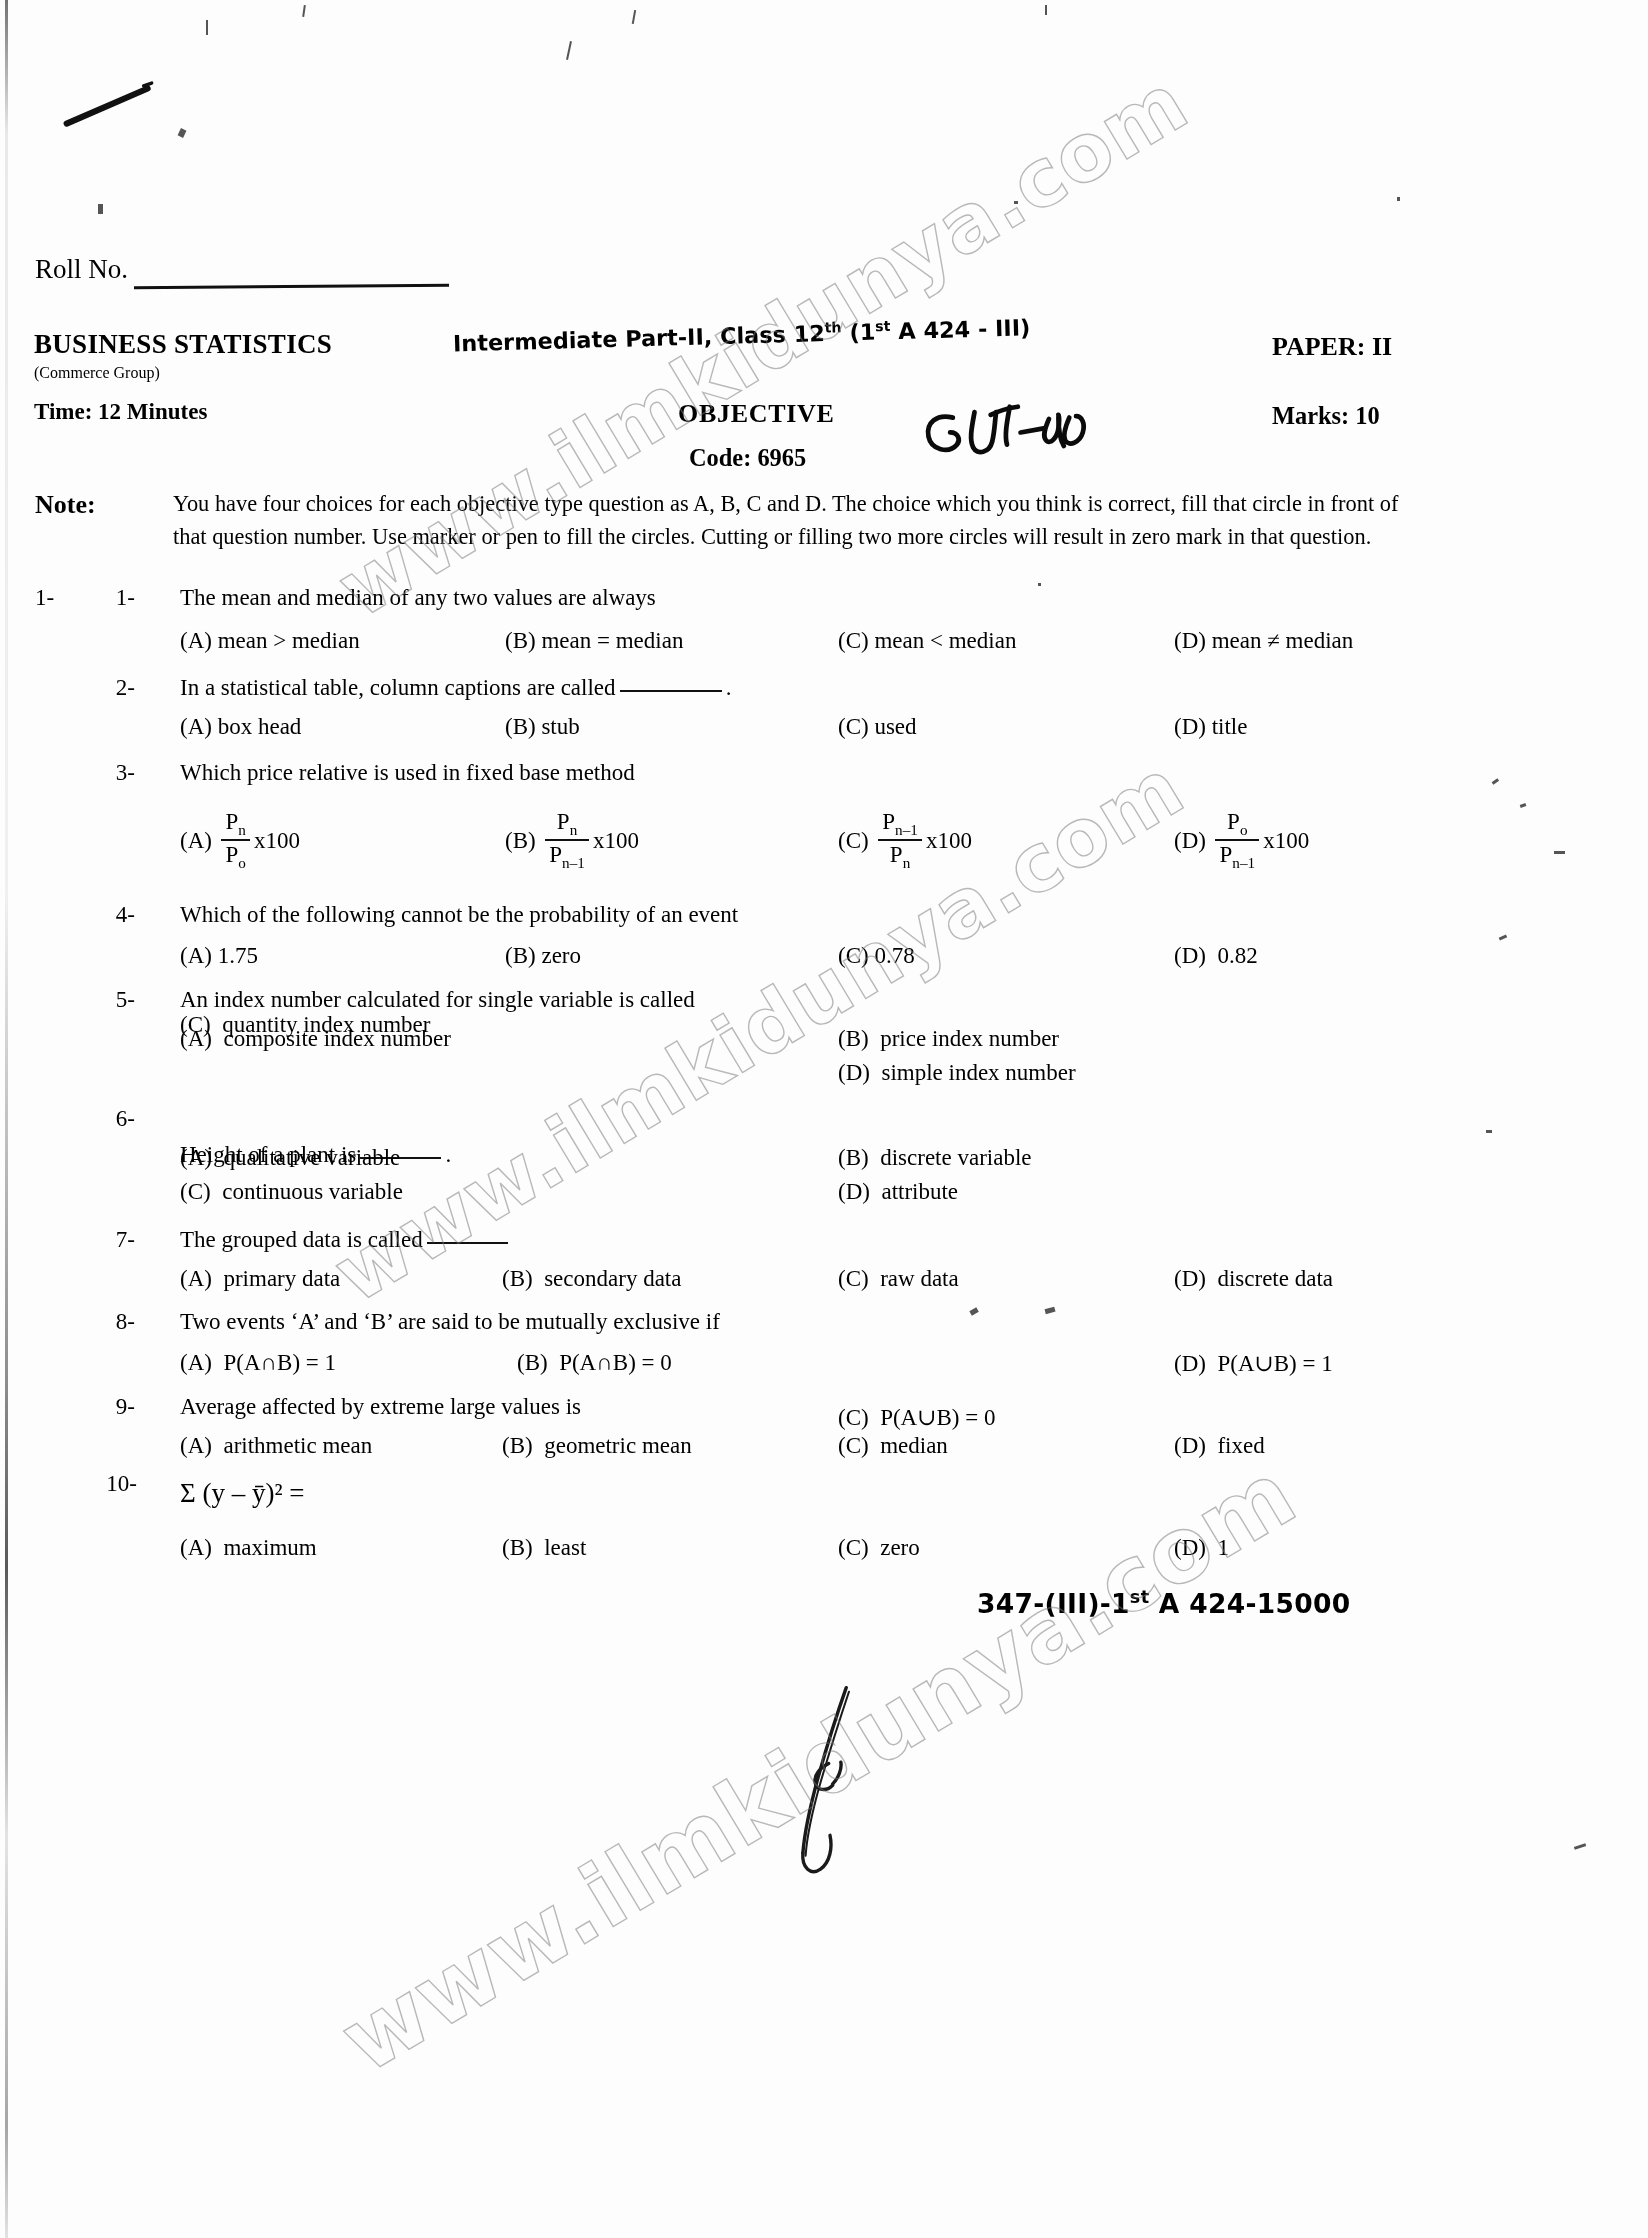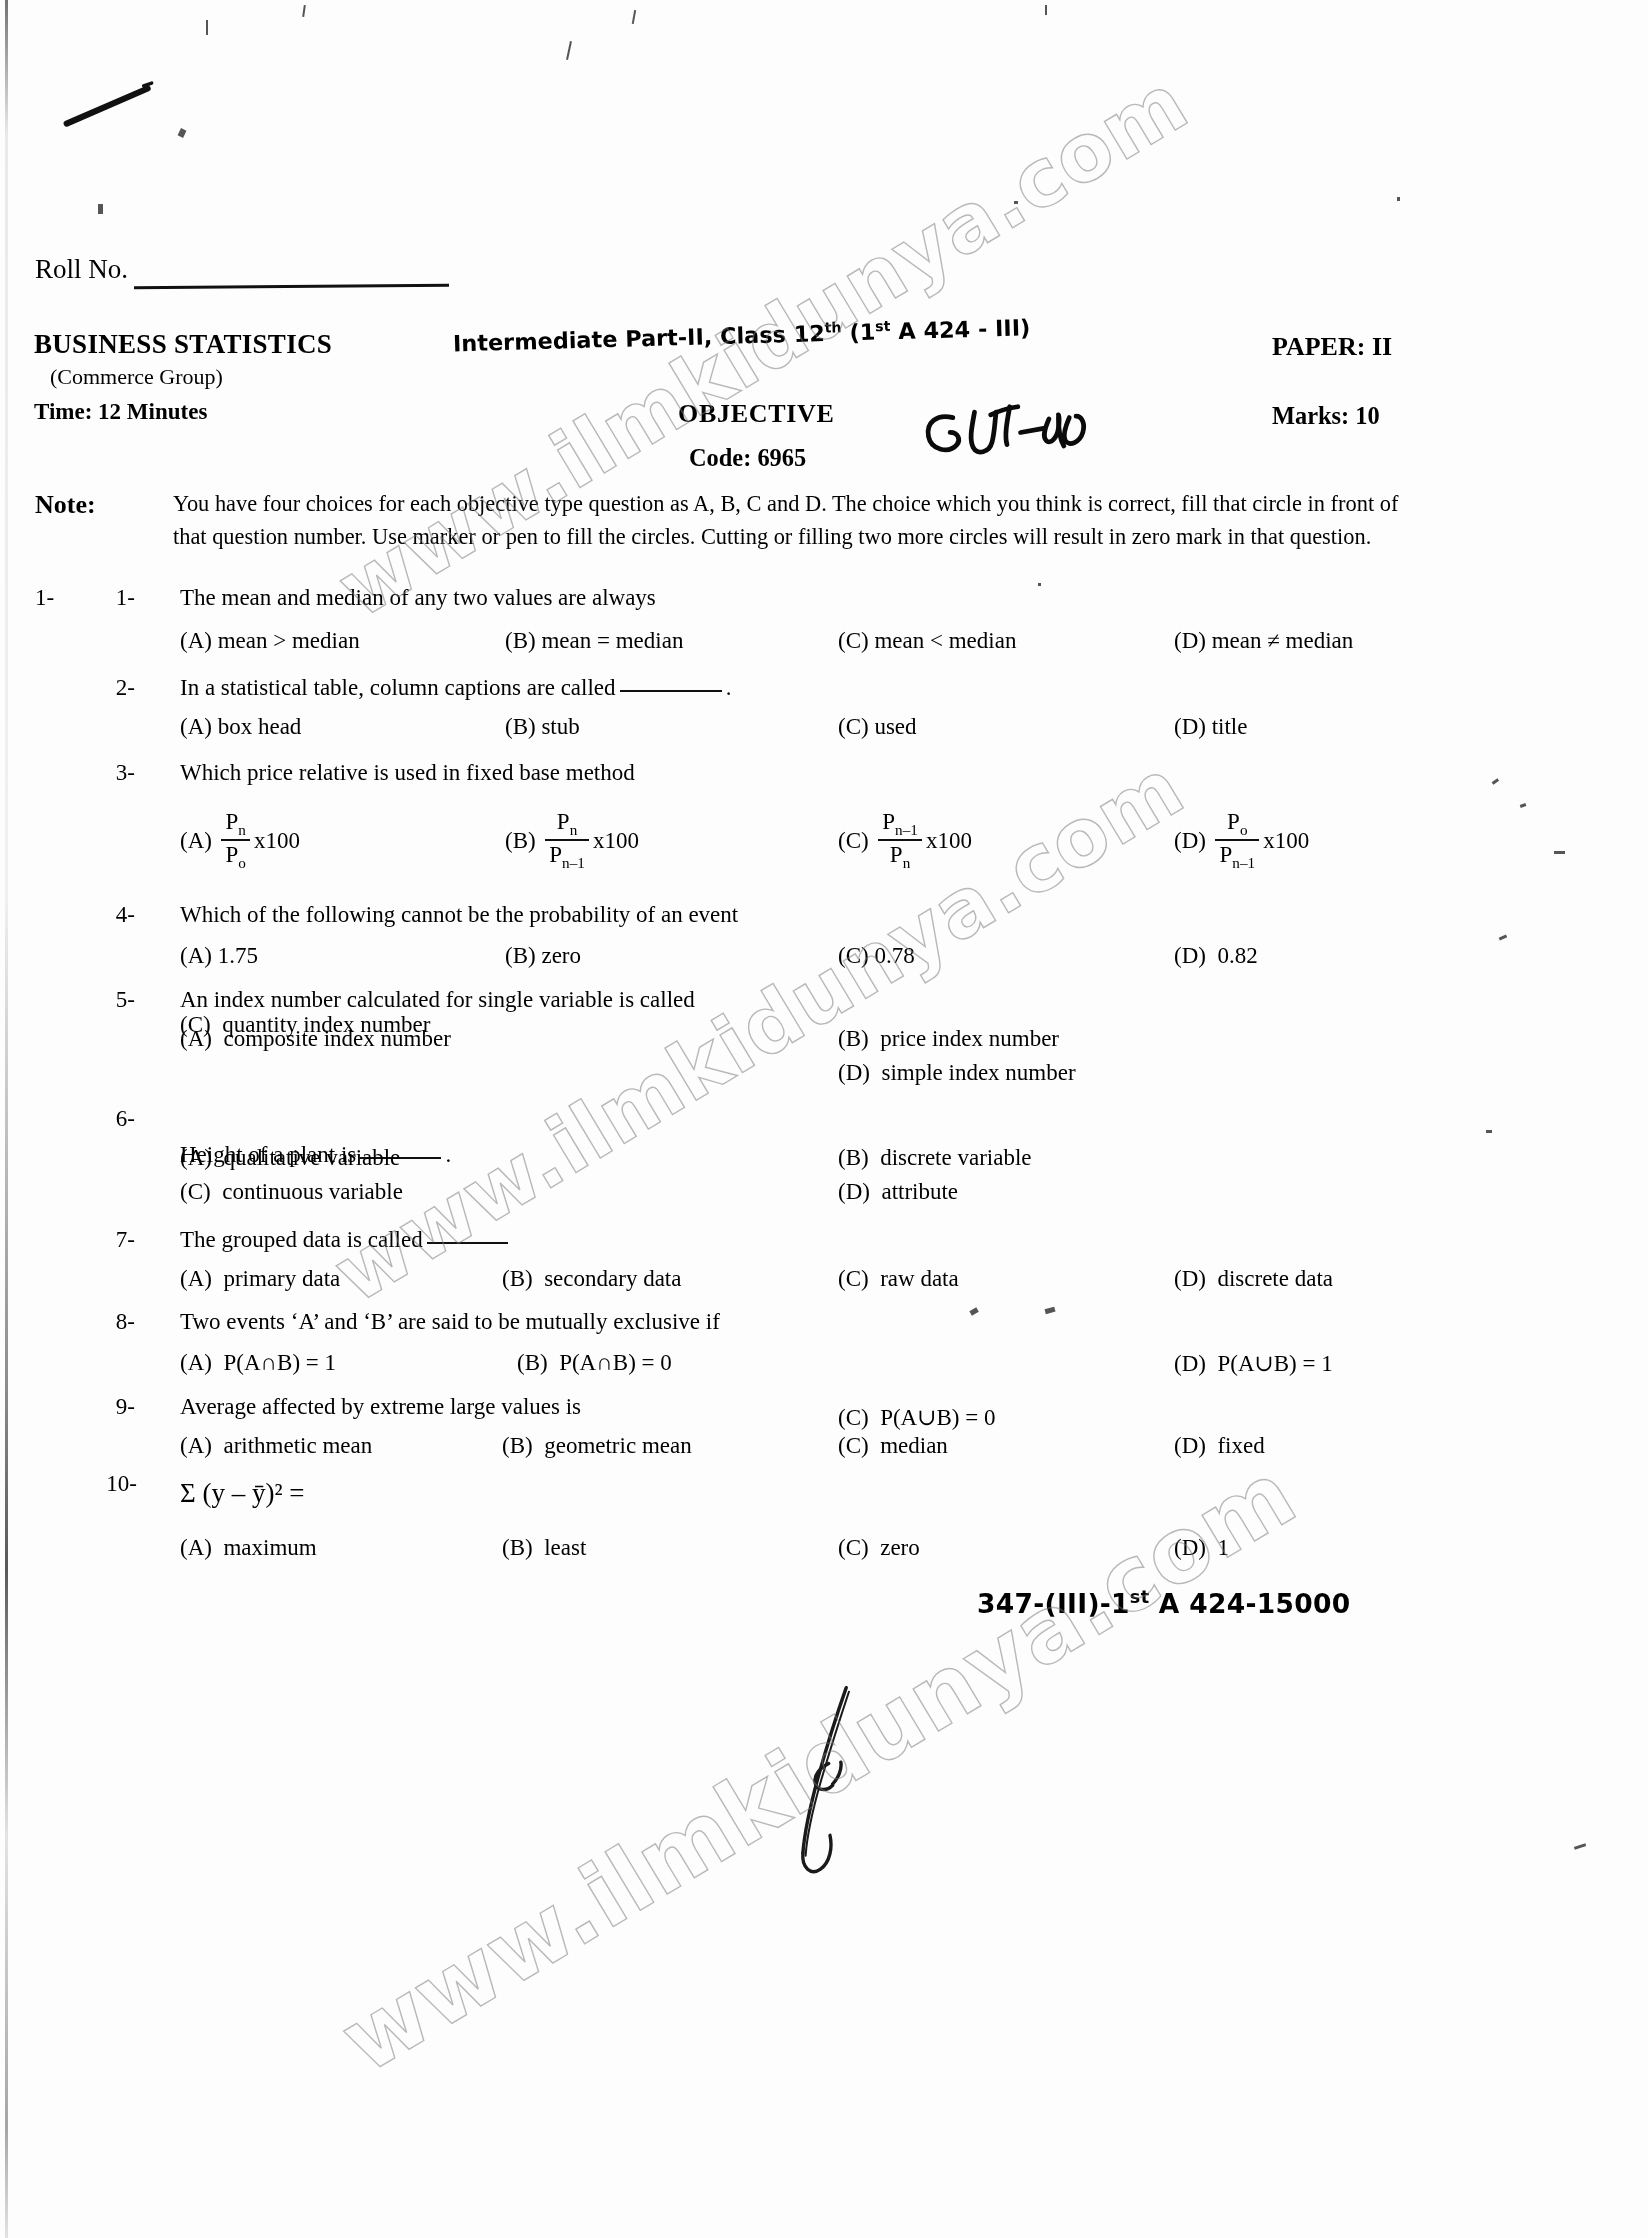--- a/index.html
+++ b/index.html
@@ -64,22 +64,22 @@
   }
   .subject {
     position: absolute;
     left: 34px; top: 329px;
     font-size: 27px;
     font-weight: 700;
     letter-spacing: 0.3px;
   }
   .group {
     position: absolute;
-    left: 50px; top: 364px;
-    font-size: 22px;
+    left: 34px; top: 364px;
+    font-size: 16px;
   }
   .time {
     position: absolute;
     left: 34px; top: 399px;
     font-size: 23px;
     font-weight: 700;
   }
   .centerline {
     position: absolute;
     left: 453px; top: 330px;

